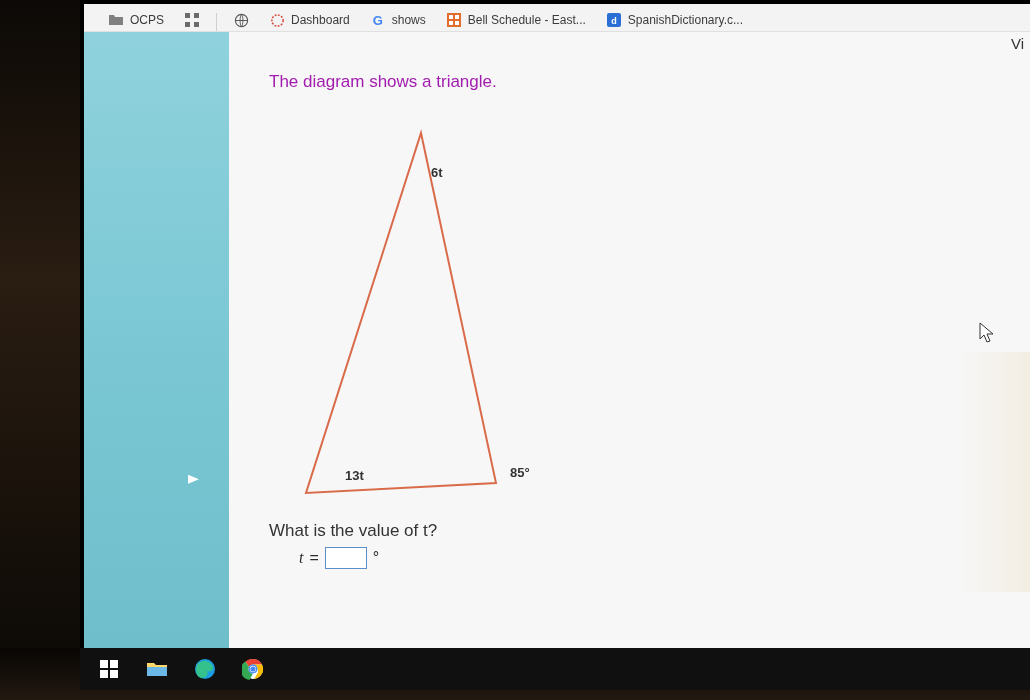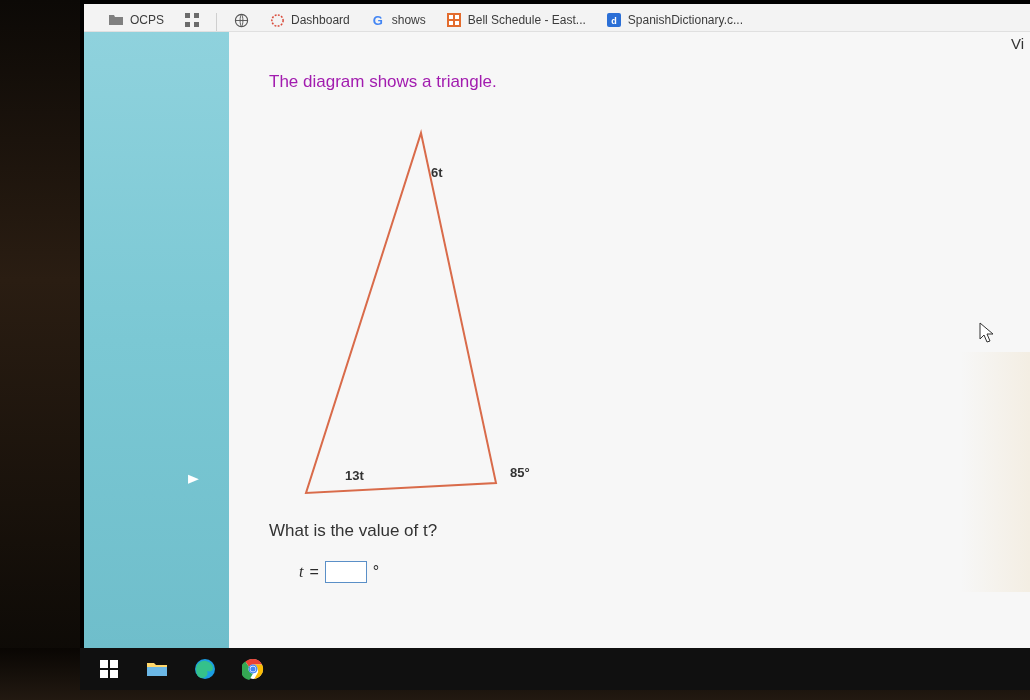--- a/index.html
+++ b/index.html
@@ -62,21 +62,21 @@
     transform: scaleX(1.2);
   }
   .content {
     flex:1;
     background: #f7f7f7;
     padding: 40px 30px 20px 40px;
     position: relative;
     color: #2b2b2b;
   }
   .prompt1 { font-size: 17px; margin-bottom: 31px; color:#a21caf; }
-  .prompt2 { font-size: 17px; margin-top: 18px; margin-bottom: 20px; color:#333;}
+  .prompt2 { font-size: 17px; margin-top: 18px; margin-bottom: 6px; color:#333;}
   .top-right { position:absolute; top:3px; right:6px; font-size:15px; color:#333; }
 
   
   .triangle-wrap { position: relative; width: 260px; height: 380px; margin: 0 0 0 12px;}
   .triangle-wrap svg { position:absolute; top:0; left:0; }
   .t-label { position:absolute; font-size:13px; color:#333;font-weight:bold; }
   .t-label.top { left: 150px; top: 42px; }
   .t-label.bl  { left: 16px;  top: 345px; margin-left: 48px; }
   .t-label.br  { left: 188px; top: 342px; margin-left: 41px; }
 

